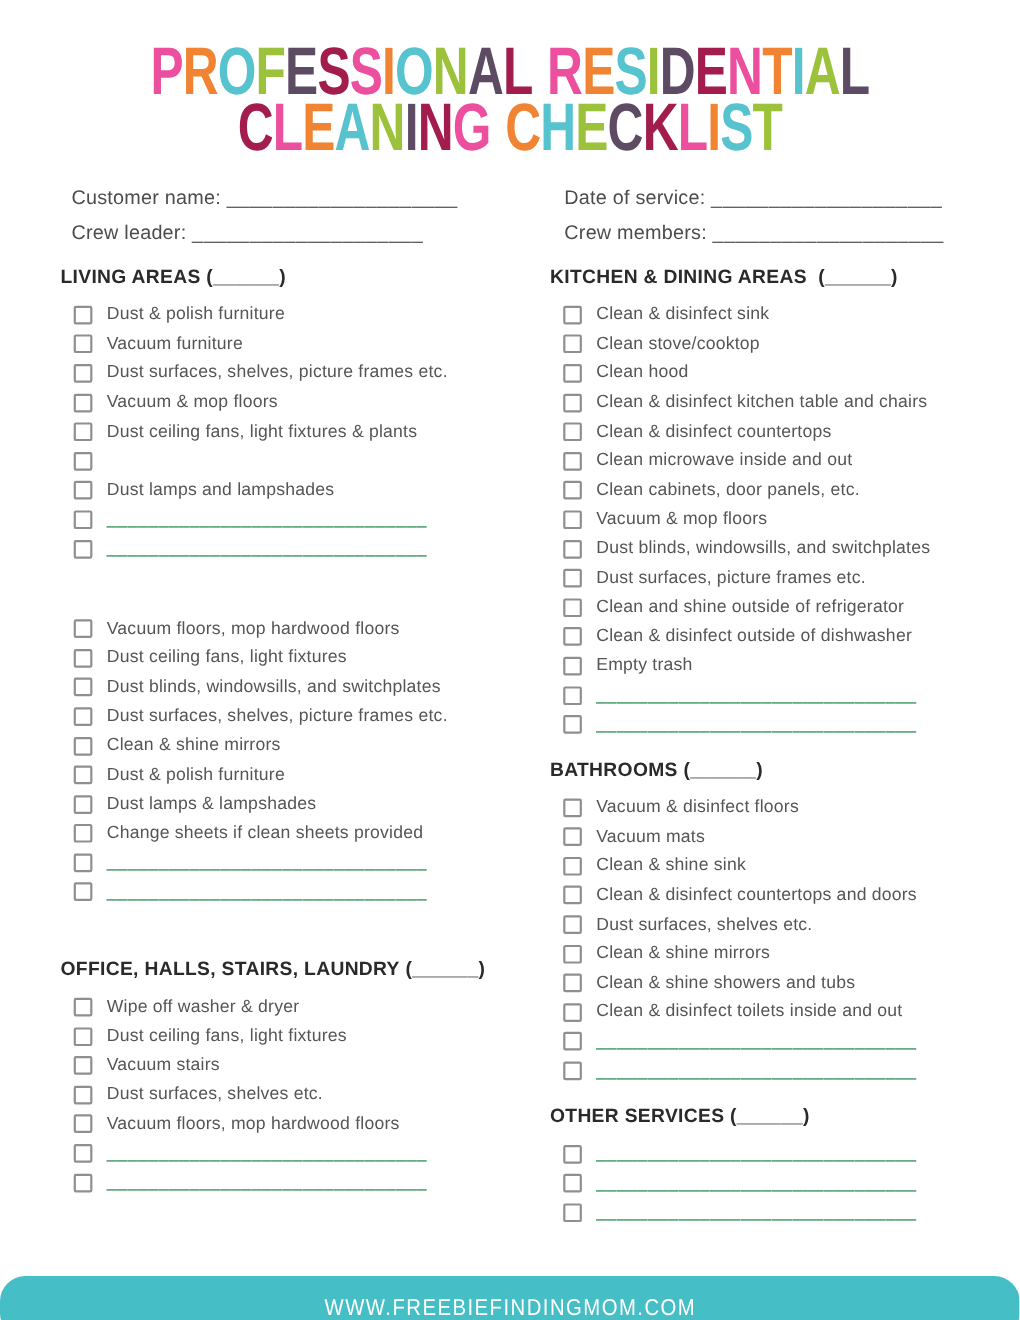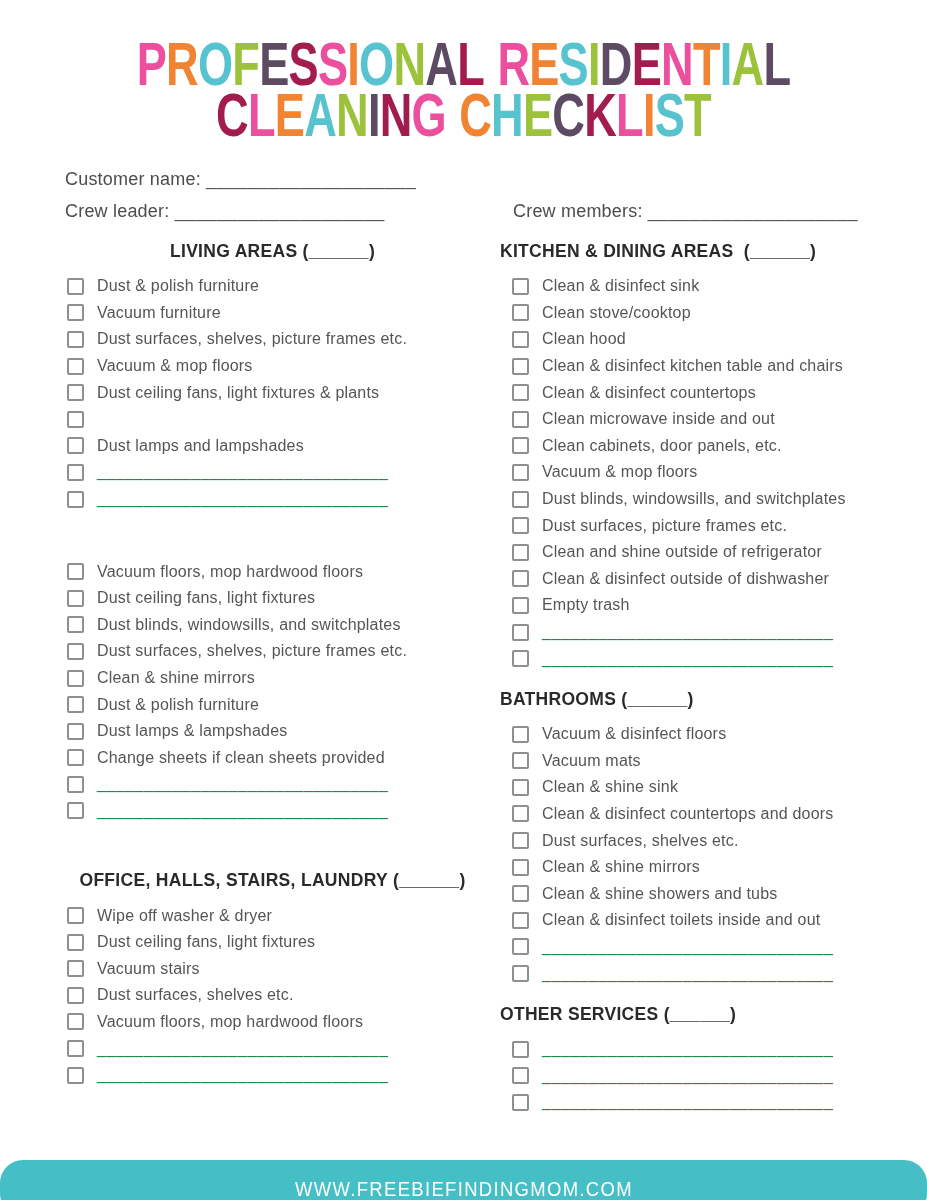--- a/index.html
+++ b/index.html
@@ -54,21 +54,21 @@
 
   
   .col {
     position: absolute;
     top: 224px;
   }
   .col-left  { left: 55px;  width: 435px; }
   .col-right { left: 500px; width: 420px; }
 
   section.checklist-section { display: block; }
-  .col-left  section.checklist-section { margin-bottom: 46px; text-align: center; }
+  .col-left  section.checklist-section { margin-bottom: 46px; }
   .col-right section.checklist-section { margin-bottom: 17px; }
 
   h2.section-title {
     font-size: 17.5px;
     font-weight: bold;
     color: #2a2a2c;
     letter-spacing: 0.3px;
     margin-bottom: 11px;
     white-space: nowrap;
   }
@@ -122,20 +122,21 @@
 <div class="page">
 
   <div class="title">
     <div class="title-line" id="title-line-1"><span style="color: rgb(236, 79, 157);">P</span><span style="color: rgb(240, 132, 51);">R</span><span style="color: rgb(86, 195, 207);">O</span><span style="color: rgb(156, 194, 59);">F</span><span style="color: rgb(93, 74, 99);">E</span><span style="color: rgb(163, 28, 78);">S</span><span style="color: rgb(236, 79, 157);">S</span><span style="color: rgb(240, 132, 51);">I</span><span style="color: rgb(86, 195, 207);">O</span><span style="color: rgb(156, 194, 59);">N</span><span style="color: rgb(93, 74, 99);">A</span><span style="color: rgb(163, 28, 78);">L</span><span class="title-space">&nbsp;</span><span style="color: rgb(236, 79, 157);">R</span><span style="color: rgb(240, 132, 51);">E</span><span style="color: rgb(86, 195, 207);">S</span><span style="color: rgb(156, 194, 59);">I</span><span style="color: rgb(93, 74, 99);">D</span><span style="color: rgb(163, 28, 78);">E</span><span style="color: rgb(236, 79, 157);">N</span><span style="color: rgb(240, 132, 51);">T</span><span style="color: rgb(86, 195, 207);">I</span><span style="color: rgb(156, 194, 59);">A</span><span style="color: rgb(93, 74, 99);">L</span></div>
     <div class="title-line" id="title-line-2"><span style="color: rgb(163, 28, 78);">C</span><span style="color: rgb(236, 79, 157);">L</span><span style="color: rgb(240, 132, 51);">E</span><span style="color: rgb(86, 195, 207);">A</span><span style="color: rgb(156, 194, 59);">N</span><span style="color: rgb(93, 74, 99);">I</span><span style="color: rgb(163, 28, 78);">N</span><span style="color: rgb(236, 79, 157);">G</span><span class="title-space">&nbsp;</span><span style="color: rgb(240, 132, 51);">C</span><span style="color: rgb(86, 195, 207);">H</span><span style="color: rgb(156, 194, 59);">E</span><span style="color: rgb(93, 74, 99);">C</span><span style="color: rgb(163, 28, 78);">K</span><span style="color: rgb(236, 79, 157);">L</span><span style="color: rgb(240, 132, 51);">I</span><span style="color: rgb(86, 195, 207);">S</span><span style="color: rgb(156, 194, 59);">T</span></div>
   </div>
 
   <div class="form-area">
     <div class="form-row fr1">
       <div class="form-field ff-left"><span>Customer name:</span> <span class="underline">____________________</span></div>
+      <div class="form-field ff-right"><span>Date of service:</span> <span class="underline">____________________</span></div>
     </div>
     <div class="form-row fr2">
       <div class="form-field ff-left"><span>Crew leader:</span> <span class="underline">____________________</span></div>
       <div class="form-field ff-right"><span>Crew members:</span> <span class="underline">____________________</span></div>
     </div>
   </div>
 
   <div class="col col-left" id="col-left">
       <section class="checklist-section">
         <h2 class="section-title">LIVING AREAS&nbsp;(______)</h2>

